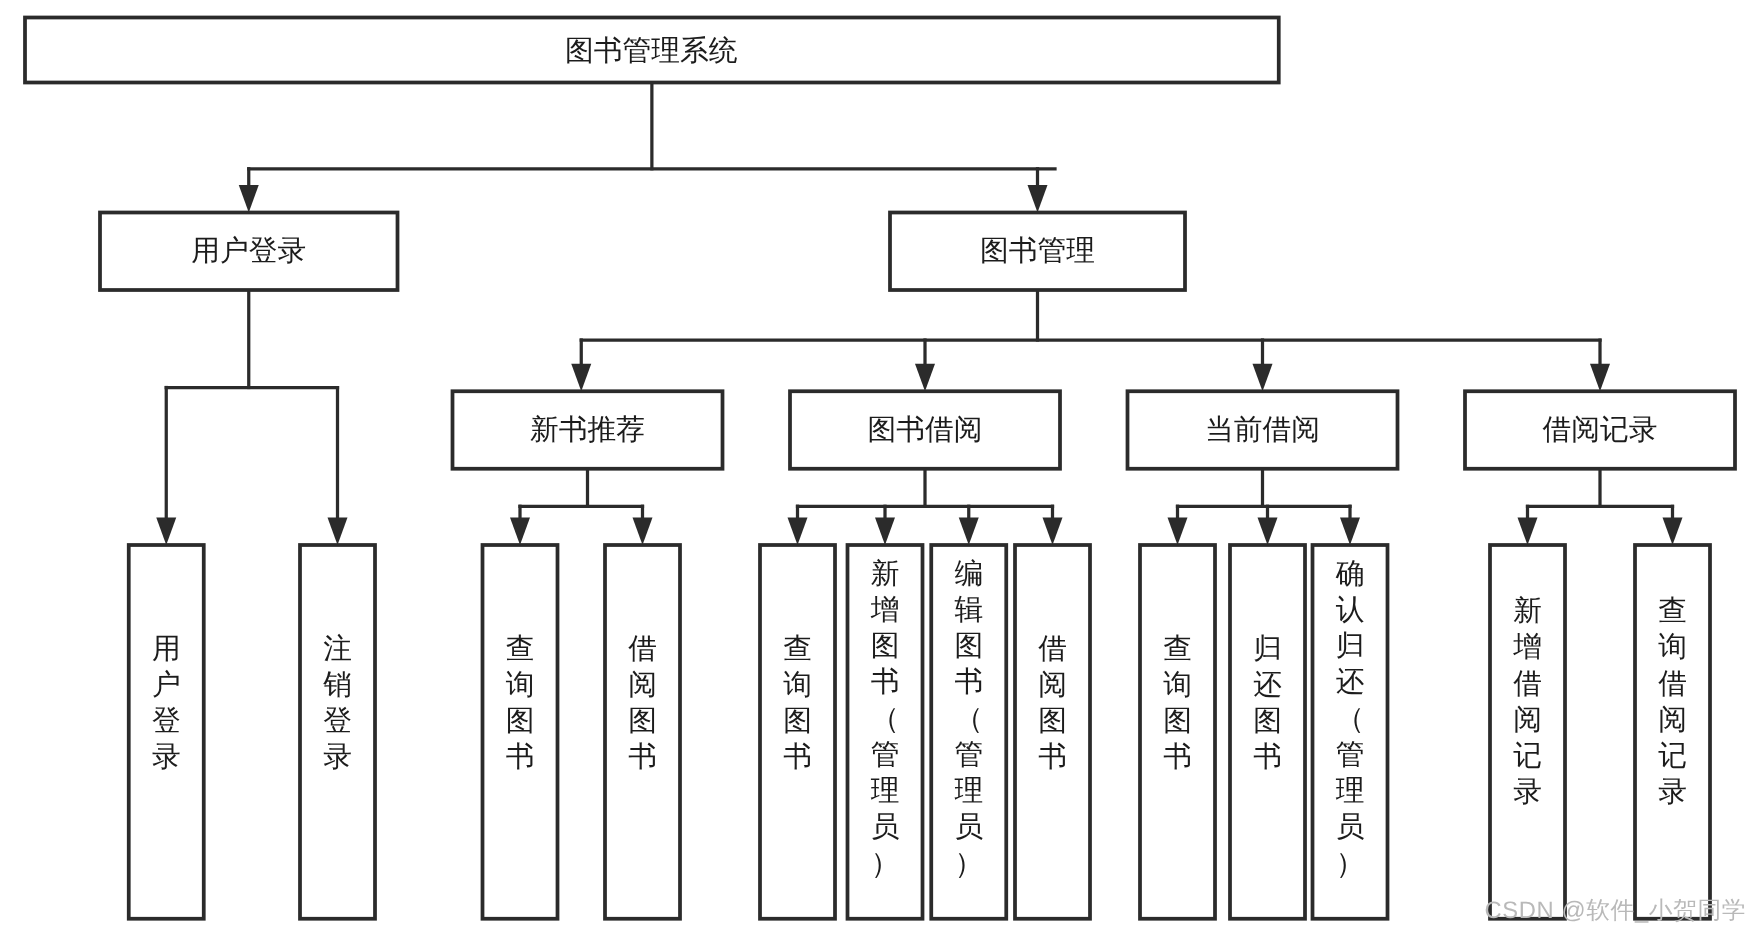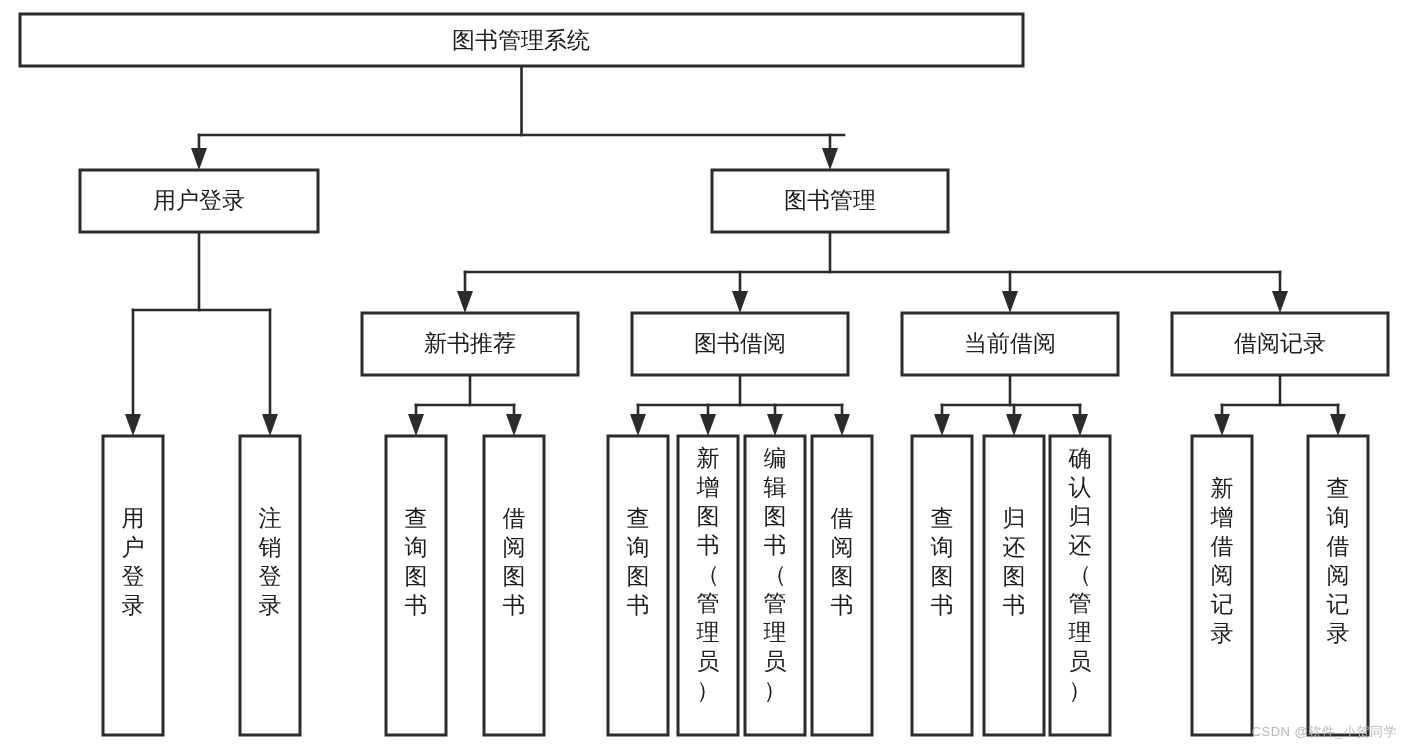--- a/index.html
+++ b/index.html
@@ -53,21 +53,21 @@
     font-family: "Liberation Sans", "DejaVu Sans", sans-serif;
     font-size: 23px;
     fill: #1c1c1c;
     text-anchor: middle;
   }
   .watermark {
     position: absolute;
     right: 8px;
     bottom: 6px;
     font-family: "Liberation Sans", "DejaVu Sans", sans-serif;
-    font-size: 13px;
+    font-size: 19px;
     color: #b9b9b9;
     letter-spacing: 0.5px;
     white-space: nowrap;
     user-select: none;
     text-align: right;
   }
 </style>
 </head>
 <body>
 

